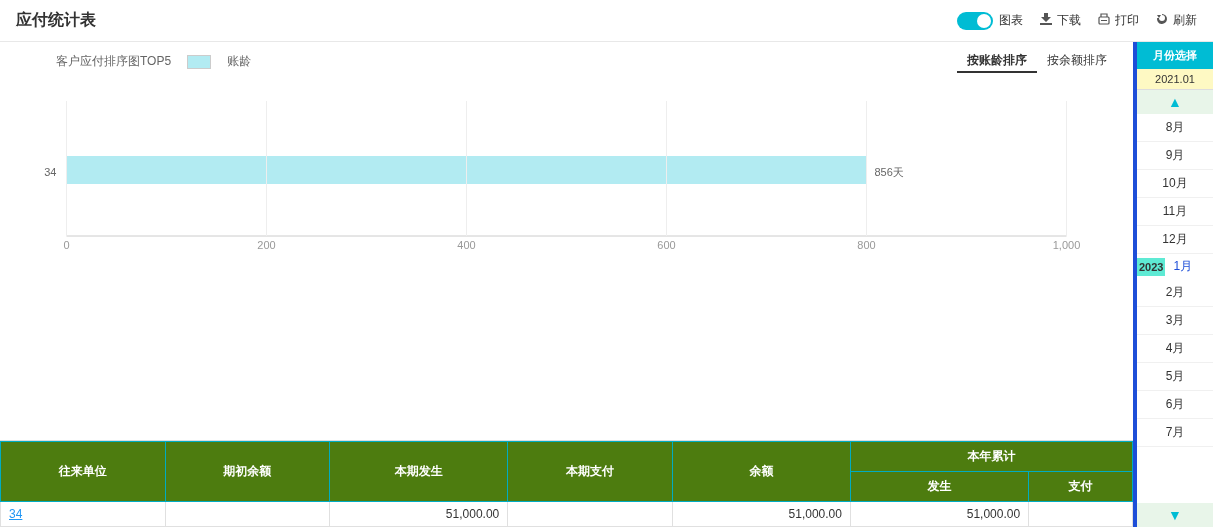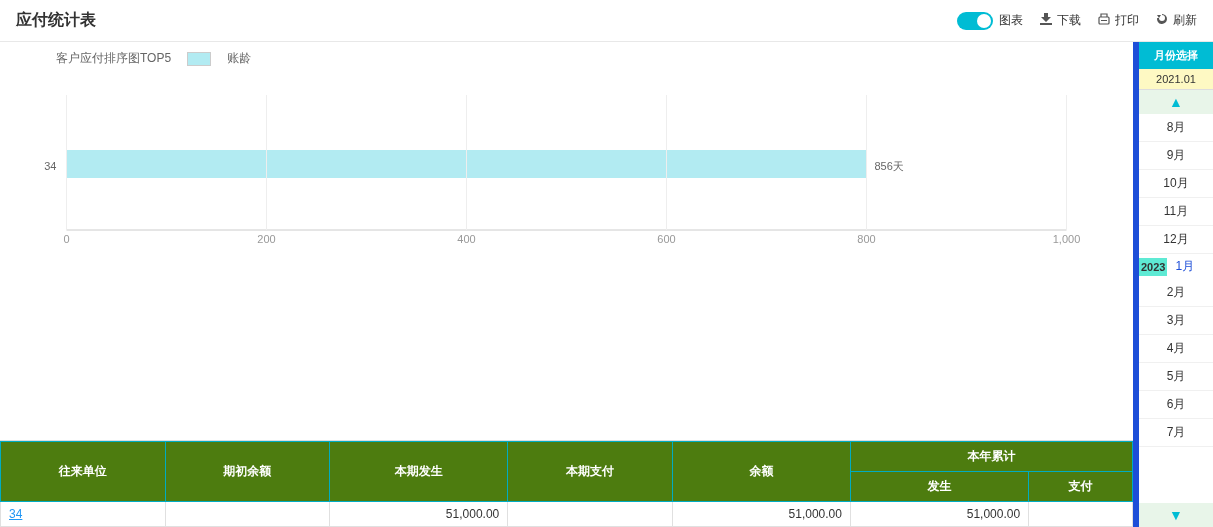--- a/index.html
+++ b/index.html
@@ -36,21 +36,21 @@
     
     .table-section { border-top: 1px solid #ddd; }
     .data-table { width: 100%; border-collapse: collapse; }
     .data-table th { background: #4d7c0f; color: #fff; text-align: center; padding: 6px 8px; font-size: 12px; border: 1px solid #00acc1; }
     .data-table td { text-align: right; padding: 5px 8px; font-size: 12px; border: 1px solid #e0e0e0; background: #fff; }
     .data-table td.left { text-align: left; }
     .data-table td a { color: #2196f3; text-decoration: underline; cursor: pointer; }
     .th-group { border-bottom: 1px solid #00acc1; }
 
     
-    .right-sidebar { width: 80px; background: #fff; border-left: 6px solid #1d4ed8; display: flex; flex-direction: column; overflow: hidden; }
+    .right-sidebar { width: 80px; background: #fff; border-left: 4px solid #1d4ed8; display: flex; flex-direction: column; overflow: hidden; }
     .sidebar-header { padding: 6px 6px; font-size: 11px; color: #fff; background: #00bcd4; text-align: center; font-weight: bold; }
     .sidebar-month-display { padding: 4px 6px; font-size: 11px; color: #333; background: #fef9c3; text-align: center; border-bottom: 1px solid #ddd; }
     .sidebar-scroll { flex: 1; overflow-y: auto; }
     .sidebar-nav-btn { width: 100%; padding: 4px 0; text-align: center; background: #e8f5e9; cursor: pointer; color: #00bcd4; font-size: 14px; border: none; }
     .month-item { padding: 5px 8px; font-size: 12px; color: #333; cursor: pointer; text-align: center; border-bottom: 1px solid #f0f0f0; }
     .year-row { display: flex; align-items: center; }
     .year-label { background: #5eead4; color: #333; font-size: 11px; font-weight: bold; padding: 3px 2px; min-width: 28px; text-align: center; }
     .month-text { flex: 1; padding: 4px 8px; font-size: 12px; color: #1d4ed8; cursor: pointer; }
   </style>
 </head>
@@ -92,20 +92,24 @@
 
   <div class="main-content">
 
     <div class="chart-section">
 
       <div class="chart-header">
         <div class="chart-legend">
           <span>客户应付排序图TOP5</span>
           <span class="legend-box"></span>
           <span>账龄</span>
+        </div>
+        <div class="sort-tabs">
+          <div class="sort-tab active">按账龄排序</div>
+          <div class="sort-tab">按余额排序</div>
         </div>
       </div>
 
       <div class="chart-wrap">
         <svg width="100%" height="180" viewBox="0 0 1080 180">
 
           <text x="30" y="95" font-size="11" fill="#666" text-anchor="end">34</text>
 
           <rect x="40" y="75" width="800" height="28" fill="#b2ebf2"></rect>
 

